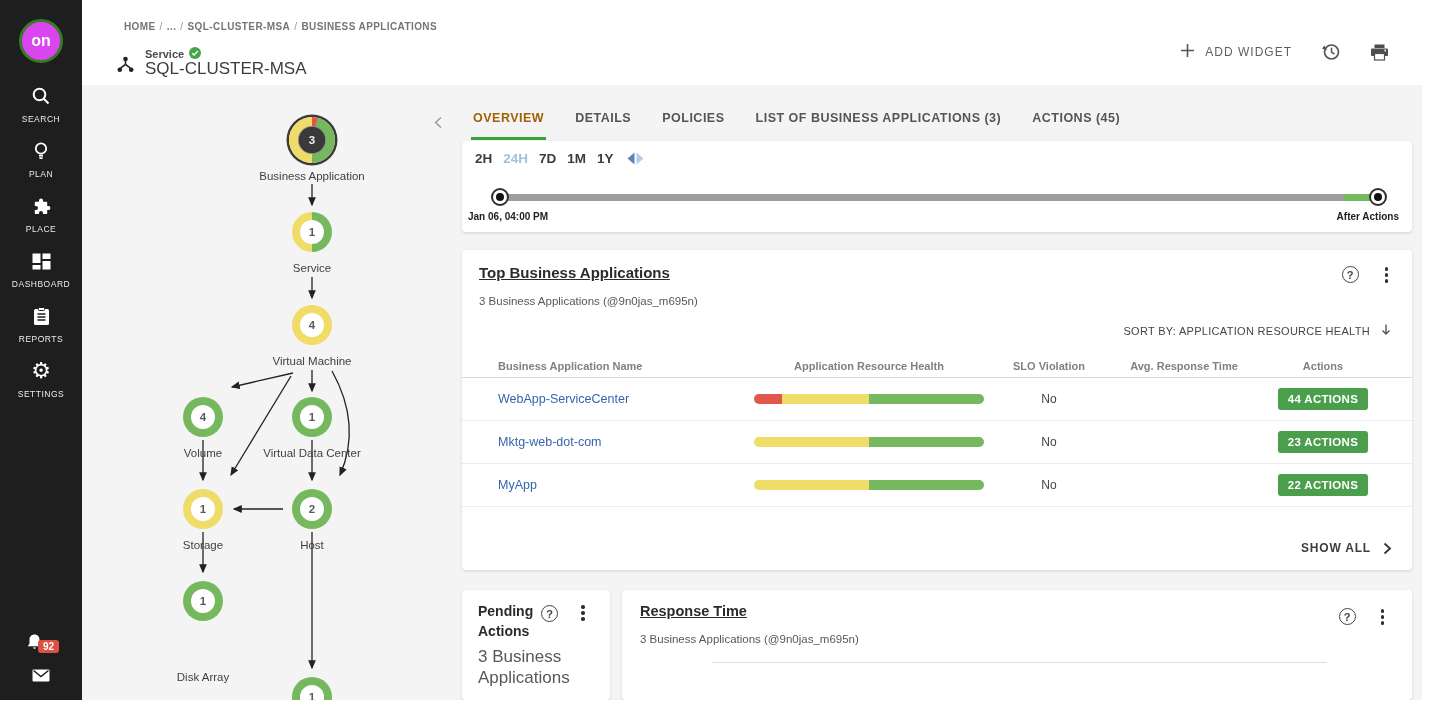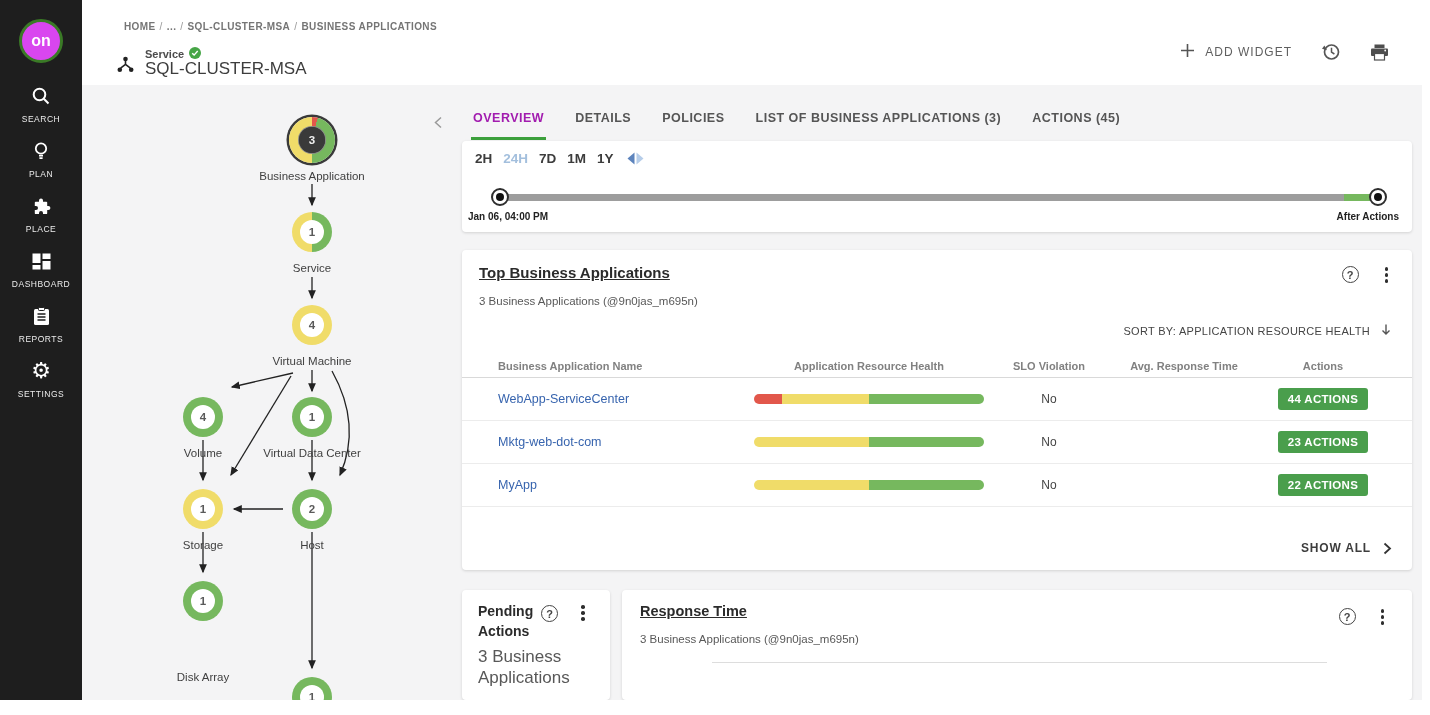--- a/index.html
+++ b/index.html
@@ -45,21 +45,21 @@
                        justify-content:center; font-size:11.5px; font-weight:bold; color:#5a5a5a; }
   .sc-node.n40 { width:40px; height:40px; }
   .sc-node.selected { width:46px; height:46px; box-shadow:0 0 0 2.5px #3a3a3a; }
   .sc-node.selected .sc-count { background:#3a3a3a; color:#f0f0f0; width:26px; height:26px; box-shadow:inset 0 0 0 2px #3a3a3a, 0 0 0 1px #888; }
   .sc-label { position:absolute; transform:translateX(-50%); white-space:nowrap; font-size:11.5px; color:#3f3f3f; }
 
   
   .collapse-chevron { position:absolute; left:352px; top:30px; cursor:pointer; }
   .tabs { position:absolute; left:389px; top:22px; display:flex; gap:27px; }
   .tab { font-size:12.5px; font-weight:bold; letter-spacing:.5px; color:#555; padding:4px 2px 12px 2px; cursor:pointer; }
-  .tab.active { color:#a21caf; border-bottom:3px solid #3ca03c; }
+  .tab.active { color:#a16207; border-bottom:3px solid #3ca03c; }
 
   .card { position:absolute; background:#fff; border-radius:4px; box-shadow:0 1px 3px rgba(0,0,0,.14); }
 
   
   .timeline-card { left:380px; top:56px; width:950px; height:91px; }
   .ranges { position:absolute; left:13px; top:10px; display:flex; align-items:center; gap:11px; }
   .range { font-size:13.5px; font-weight:bold; color:#3c3c3c; cursor:pointer; }
   .range.selected { color:#a3bfdd; }
   .play-toggle { cursor:pointer; display:flex; align-items:center; margin-left:2px; }
   .slider { position:absolute; left:38px; right:34px; top:47px; height:18px; }
@@ -169,20 +169,37 @@
           </svg>
       </span>
       <span class="ni-label">REPORTS</span>
     </div>
     <div class="nav-item">
       <span class="ni-icon">
           <span class="gear-glyph">⚙</span>
         </span>
       <span class="ni-label">SETTINGS</span>
     </div>
+  </div>
+  <div class="sidebar-bottom">
+    <div class="notif-wrap">
+      <span>
+        <svg width="17" height="18" viewBox="0 0 17 18">
+            <path d="M8.5 1.5c3 0 5 2.2 5 5v4l1.7 2.8H1.8L3.5 10.5v-4c0-2.8 2-5 5-5z" fill="#fff"></path>
+            <path d="M6.8 14.6a1.8 1.8 0 0 0 3.4 0z" fill="#fff"></path>
+          </svg>
+      </span>
+      <span class="notif-badge">92</span>
+    </div>
+    <span>
+      <svg width="18" height="13" viewBox="0 0 18 13">
+          <rect x="0.5" y="0.5" width="17" height="12" rx="1" fill="#fff"></rect>
+          <path d="M1.5 1.5L9 7.5l7.5-6" stroke="#1e1e1e" stroke-width="1.5" fill="none"></path>
+        </svg>
+    </span>
   </div>
 </div>
 
 <div class="header">
   <div class="breadcrumb">
     <span class="bc-item">HOME</span><span class="bc-sep">/</span><span class="bc-item">...</span><span class="bc-sep">/</span><span class="bc-item">SQL-CLUSTER-MSA</span><span class="bc-sep">/</span><span class="bc-item">BUSINESS APPLICATIONS</span>
   </div>
   <span class="entity-icon">
     <svg width="17" height="17" viewBox="0 0 17 17">
         <circle cx="8.5" cy="3" r="2.3" fill="#222"></circle>

